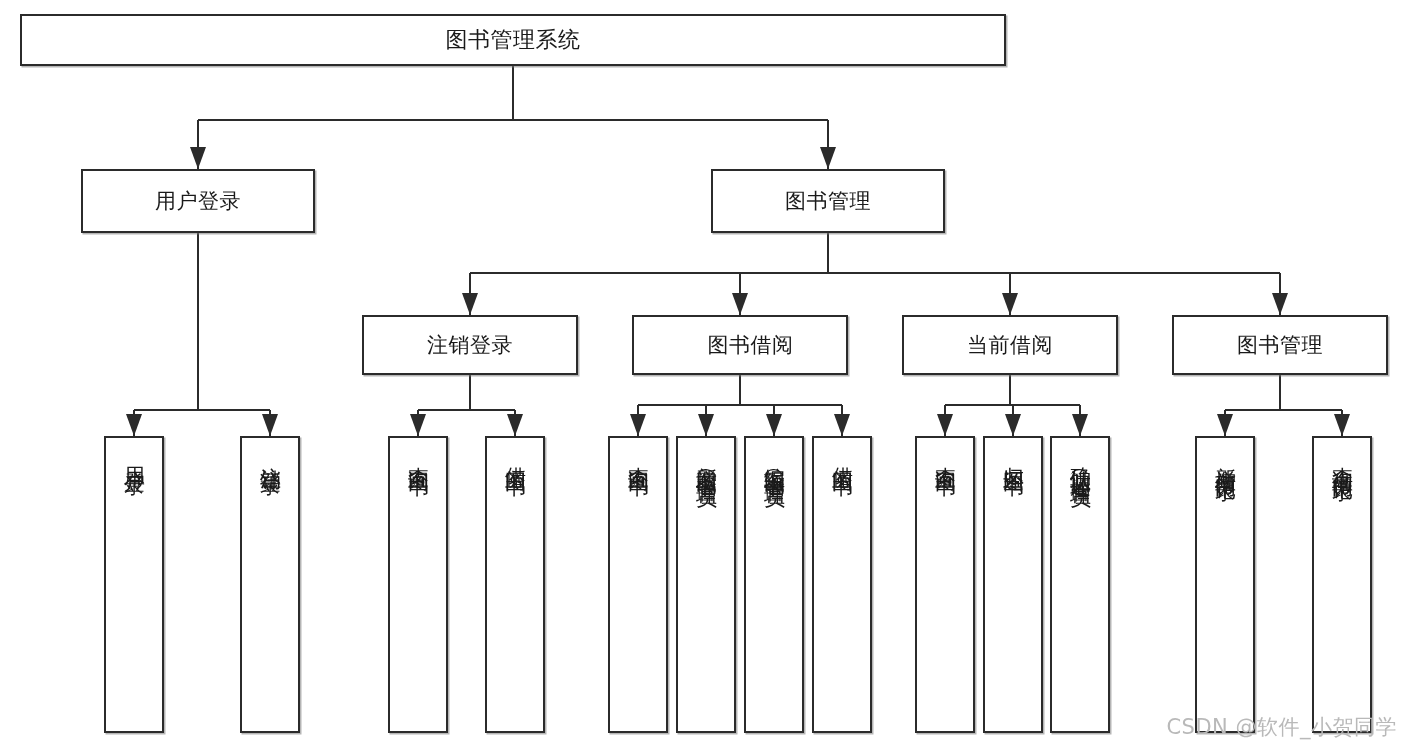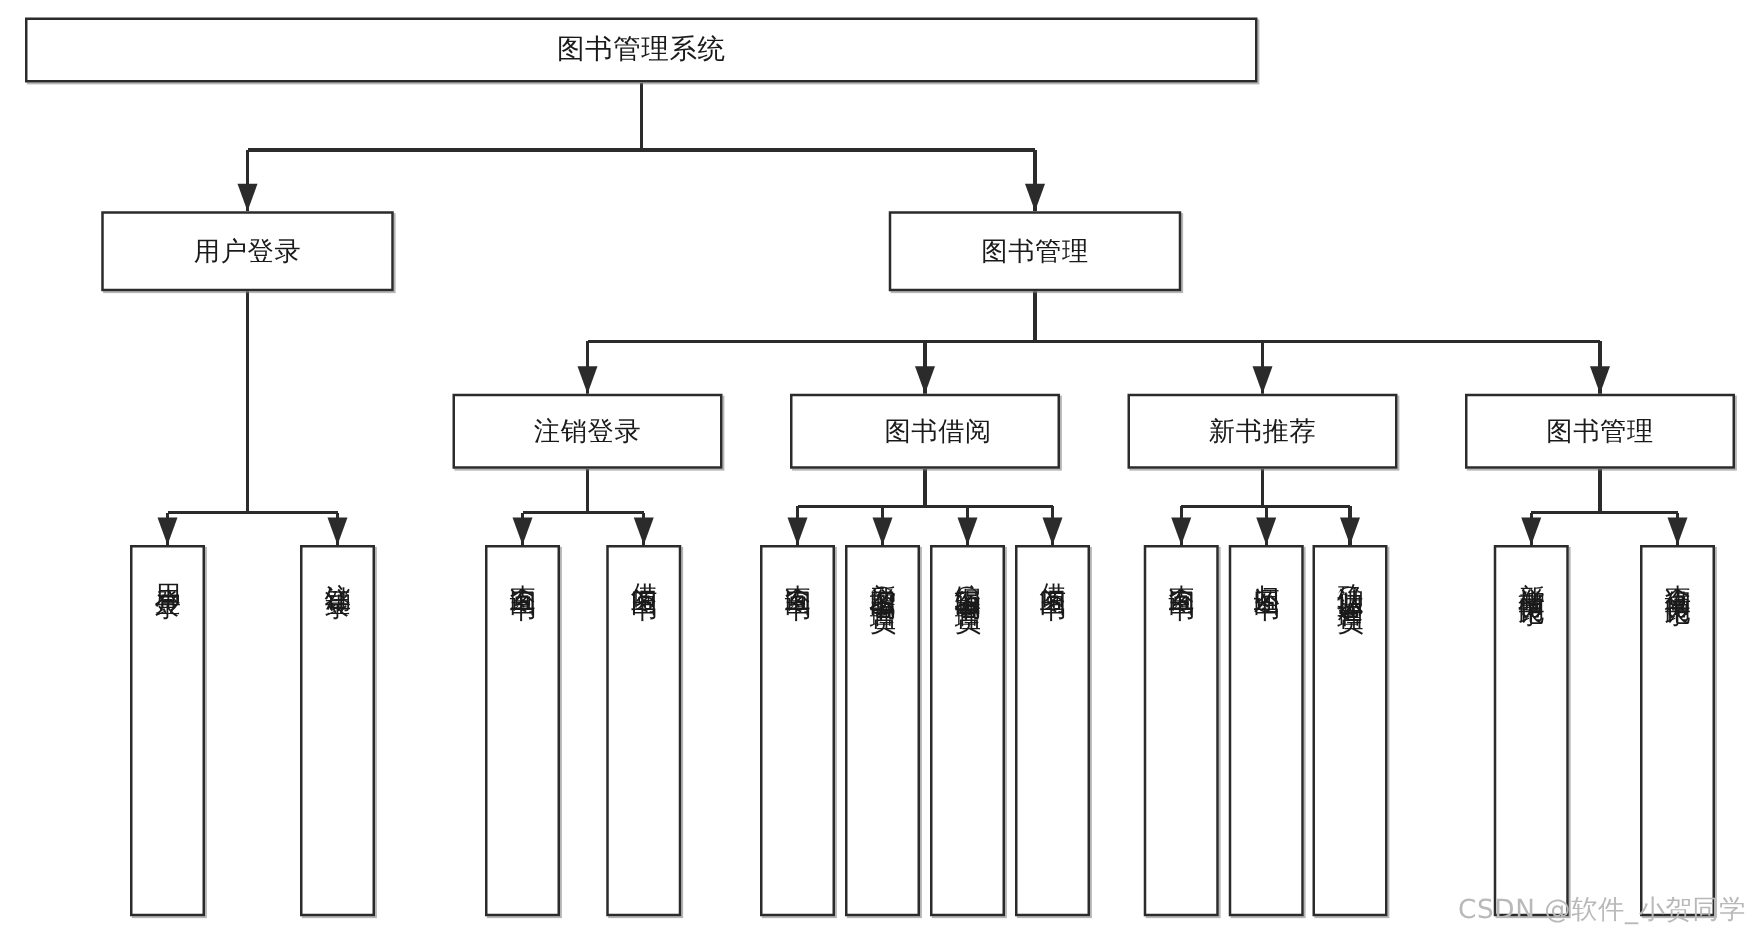--- a/index.html
+++ b/index.html
@@ -132,21 +132,21 @@
       <div class="node horizontal" style="left: 711px; top: 169px; width: 234px; height: 64px;">
         <div class="label">图书管理</div>
       </div>
       <div class="node horizontal" style="left: 362px; top: 315px; width: 216px; height: 60px;">
         <div class="label">注销登录</div>
       </div>
       <div class="node horizontal" style="left: 632px; top: 315px; width: 216px; height: 60px; padding-left: 21px;">
         <div class="label">图书借阅</div>
       </div>
       <div class="node horizontal" style="left: 902px; top: 315px; width: 216px; height: 60px;">
-        <div class="label">新书推荐</div>
+        <div class="label">当前借阅</div>
       </div>
       <div class="node horizontal" style="left: 1172px; top: 315px; width: 216px; height: 60px;">
         <div class="label">图书管理</div>
       </div>
       <div class="node vertical" style="left: 104px; top: 436px; width: 60px; height: 297px;">
         <div class="label">用户登录</div>
       </div>
       <div class="node vertical" style="left: 240px; top: 436px; width: 60px; height: 297px;">
         <div class="label">注销登录</div>
       </div>

